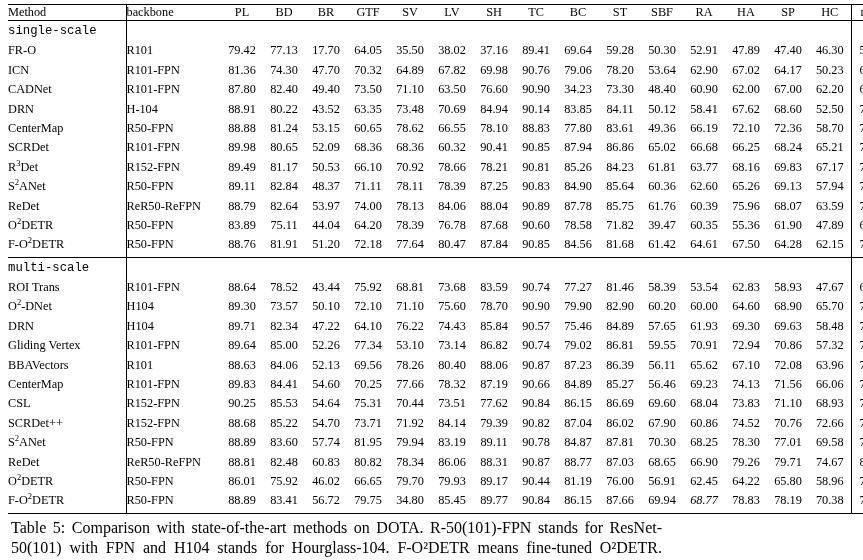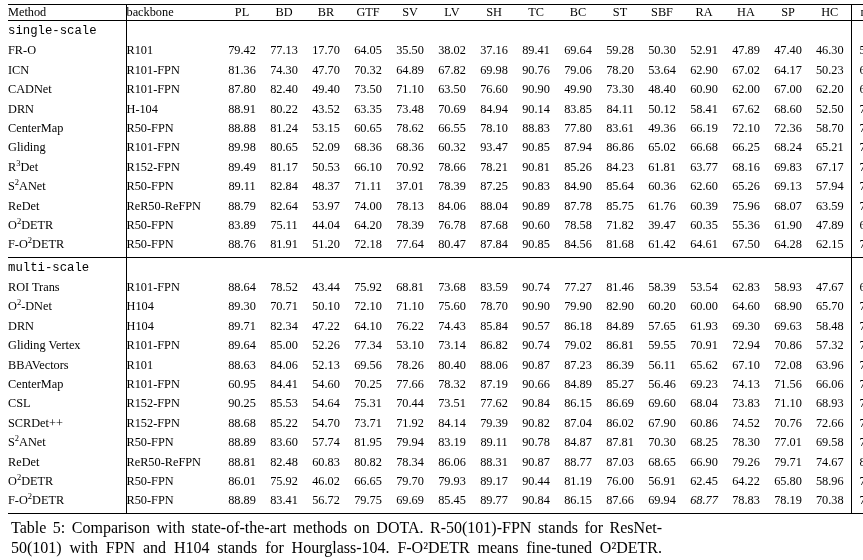--- a/index.html
+++ b/index.html
@@ -205,21 +205,21 @@
           <td class="method">CADNet</td>
           <td class="backbone">R101-FPN</td>
           <td class="num">87.80</td>
           <td class="num">82.40</td>
           <td class="num">49.40</td>
           <td class="num">73.50</td>
           <td class="num">71.10</td>
           <td class="num">63.50</td>
           <td class="num">76.60</td>
           <td class="num">90.90</td>
-          <td class="num">49.90</td>
+          <td class="num">34.23</td>
           <td class="num">73.30</td>
           <td class="num">48.40</td>
           <td class="num">60.90</td>
           <td class="num">62.00</td>
           <td class="num">67.00</td>
           <td class="num">62.20</td>
           <td class="map">69.90</td>
         </tr>
         <tr class="datarow">
           <td class="method">DRN</td>
@@ -255,29 +255,29 @@
           <td class="num">77.80</td>
           <td class="num">83.61</td>
           <td class="num">49.36</td>
           <td class="num">66.19</td>
           <td class="num">72.10</td>
           <td class="num">72.36</td>
           <td class="num">58.70</td>
           <td class="map">71.74</td>
         </tr>
         <tr class="datarow">
-          <td class="method">Gliding</td>
+          <td class="method">SCRDet</td>
           <td class="backbone">R101-FPN</td>
           <td class="num">89.98</td>
           <td class="num">80.65</td>
           <td class="num">52.09</td>
           <td class="num">68.36</td>
           <td class="num">68.36</td>
           <td class="num">60.32</td>
-          <td class="num">93.47</td>
+          <td class="num">90.41</td>
           <td class="num">90.85</td>
           <td class="num">87.94</td>
           <td class="num">86.86</td>
           <td class="num">65.02</td>
           <td class="num">66.68</td>
           <td class="num">66.25</td>
           <td class="num">68.24</td>
           <td class="num">65.21</td>
           <td class="map">72.61</td>
         </tr>
@@ -301,21 +301,21 @@
           <td class="num">67.17</td>
           <td class="map">73.74</td>
         </tr>
         <tr class="datarow">
           <td class="method">S<sup>2</sup>ANet</td>
           <td class="backbone">R50-FPN</td>
           <td class="num">89.11</td>
           <td class="num">82.84</td>
           <td class="num">48.37</td>
           <td class="num">71.11</td>
-          <td class="num">37.01</td>
+          <td class="num">78.11</td>
           <td class="num">78.39</td>
           <td class="num">87.25</td>
           <td class="num">90.83</td>
           <td class="num">84.90</td>
           <td class="num">85.64</td>
           <td class="num">60.36</td>
           <td class="num">62.60</td>
           <td class="num">65.26</td>
           <td class="num">69.13</td>
           <td class="num">57.94</td>
@@ -418,21 +418,21 @@
           <td class="num">53.54</td>
           <td class="num">62.83</td>
           <td class="num">58.93</td>
           <td class="num">47.67</td>
           <td class="map">69.56</td>
         </tr>
         <tr class="datarow">
           <td class="method">O<sup>2</sup>-DNet</td>
           <td class="backbone">H104</td>
           <td class="num">89.30</td>
-          <td class="num">70.71</td>
+          <td class="num">73.57</td>
           <td class="num">50.10</td>
           <td class="num">72.10</td>
           <td class="num">71.10</td>
           <td class="num">75.60</td>
           <td class="num">78.70</td>
           <td class="num">90.90</td>
           <td class="num">79.90</td>
           <td class="num">82.90</td>
           <td class="num">60.20</td>
           <td class="num">60.00</td>
@@ -445,21 +445,21 @@
           <td class="method">DRN</td>
           <td class="backbone">H104</td>
           <td class="num">89.71</td>
           <td class="num">82.34</td>
           <td class="num">47.22</td>
           <td class="num">64.10</td>
           <td class="num">76.22</td>
           <td class="num">74.43</td>
           <td class="num">85.84</td>
           <td class="num">90.57</td>
-          <td class="num">86.18</td>
+          <td class="num">75.46</td>
           <td class="num">84.89</td>
           <td class="num">57.65</td>
           <td class="num">61.93</td>
           <td class="num">69.30</td>
           <td class="num">69.63</td>
           <td class="num">58.48</td>
           <td class="map">73.23</td>
         </tr>
         <tr class="datarow">
           <td class="method">Gliding Vertex</td>
@@ -497,21 +497,21 @@
           <td class="num">56.11</td>
           <td class="num">65.62</td>
           <td class="num">67.10</td>
           <td class="num">72.08</td>
           <td class="num">63.96</td>
           <td class="map">75.36</td>
         </tr>
         <tr class="datarow">
           <td class="method">CenterMap</td>
           <td class="backbone">R101-FPN</td>
-          <td class="num">60.95</td>
+          <td class="num">89.83</td>
           <td class="num">84.41</td>
           <td class="num">54.60</td>
           <td class="num">70.25</td>
           <td class="num">77.66</td>
           <td class="num">78.32</td>
           <td class="num">87.19</td>
           <td class="num">90.66</td>
           <td class="num">84.89</td>
           <td class="num">85.27</td>
           <td class="num">56.46</td>
@@ -621,21 +621,21 @@
           <td class="num">58.96</td>
           <td class="map">72.15</td>
         </tr>
         <tr class="datarow last-row">
           <td class="method" style="border-bottom: 1.1px solid rgb(0, 0, 0);">F-O<sup>2</sup>DETR</td>
           <td class="backbone" style="border-bottom: 1.1px solid rgb(0, 0, 0);">R50-FPN</td>
           <td class="num" style="border-bottom: 1.1px solid rgb(0, 0, 0);">88.89</td>
           <td class="num" style="border-bottom: 1.1px solid rgb(0, 0, 0);">83.41</td>
           <td class="num" style="border-bottom: 1.1px solid rgb(0, 0, 0);">56.72</td>
           <td class="num" style="border-bottom: 1.1px solid rgb(0, 0, 0);">79.75</td>
-          <td class="num" style="border-bottom: 1.1px solid rgb(0, 0, 0);">69.69</td>
+          <td class="num" style="border-bottom: 1.1px solid rgb(0, 0, 0);">34.80</td>
           <td class="num" style="border-bottom: 1.1px solid rgb(0, 0, 0); margin-left: 32px;">85.45</td>
           <td class="num" style="border-bottom: 1.1px solid rgb(0, 0, 0);">89.77</td>
           <td class="num" style="border-bottom: 1.1px solid rgb(0, 0, 0);">90.84</td>
           <td class="num" style="border-bottom: 1.1px solid rgb(0, 0, 0);">86.15</td>
           <td class="num" style="border-bottom: 1.1px solid rgb(0, 0, 0);">87.66</td>
           <td class="num" style="border-bottom: 1.1px solid rgb(0, 0, 0);">69.94</td>
           <td class="num" style="border-bottom: 1.1px solid rgb(0, 0, 0); font-style: italic;">68.77</td>
           <td class="num" style="border-bottom: 1.1px solid rgb(0, 0, 0); text-align: center;">78.83</td>
           <td class="num" style="border-bottom: 1.1px solid rgb(0, 0, 0);">78.19</td>
           <td class="num" style="border-bottom: 1.1px solid rgb(0, 0, 0);">70.38</td>

